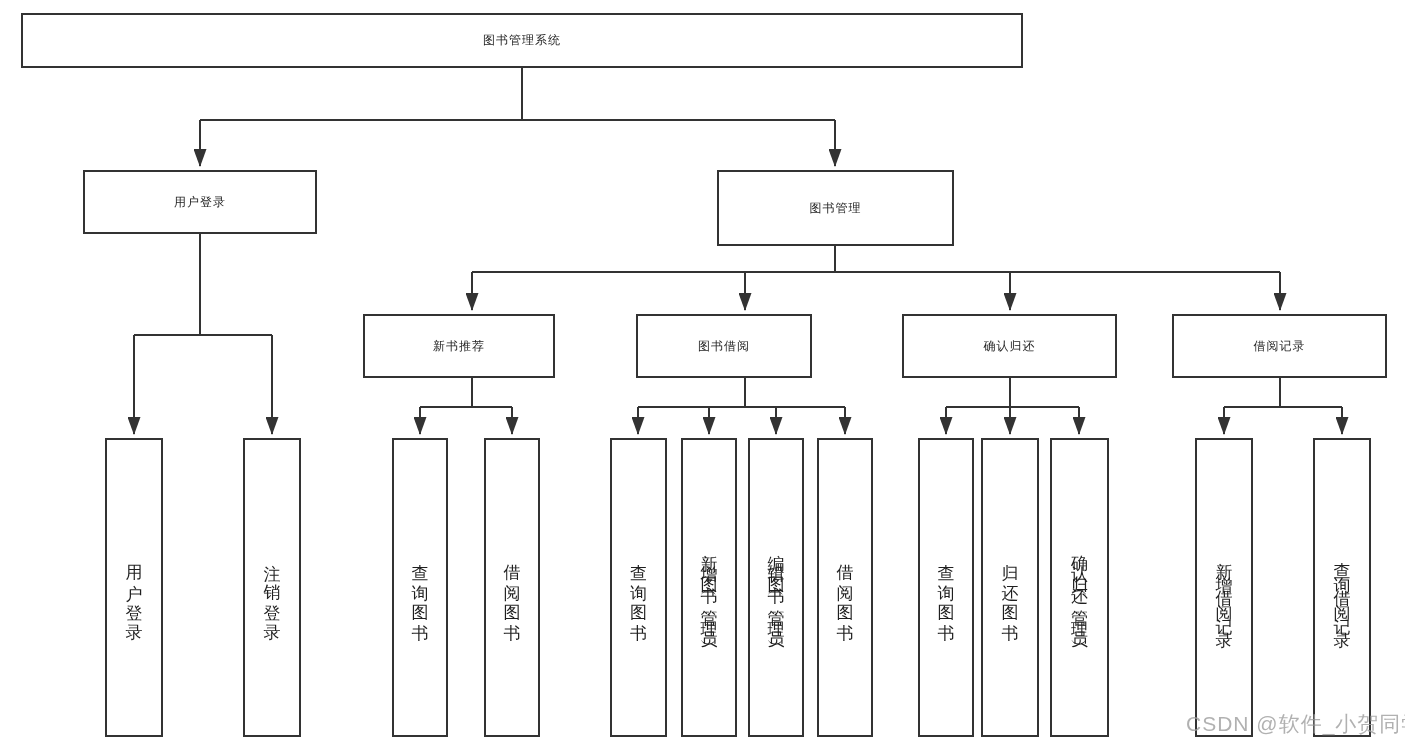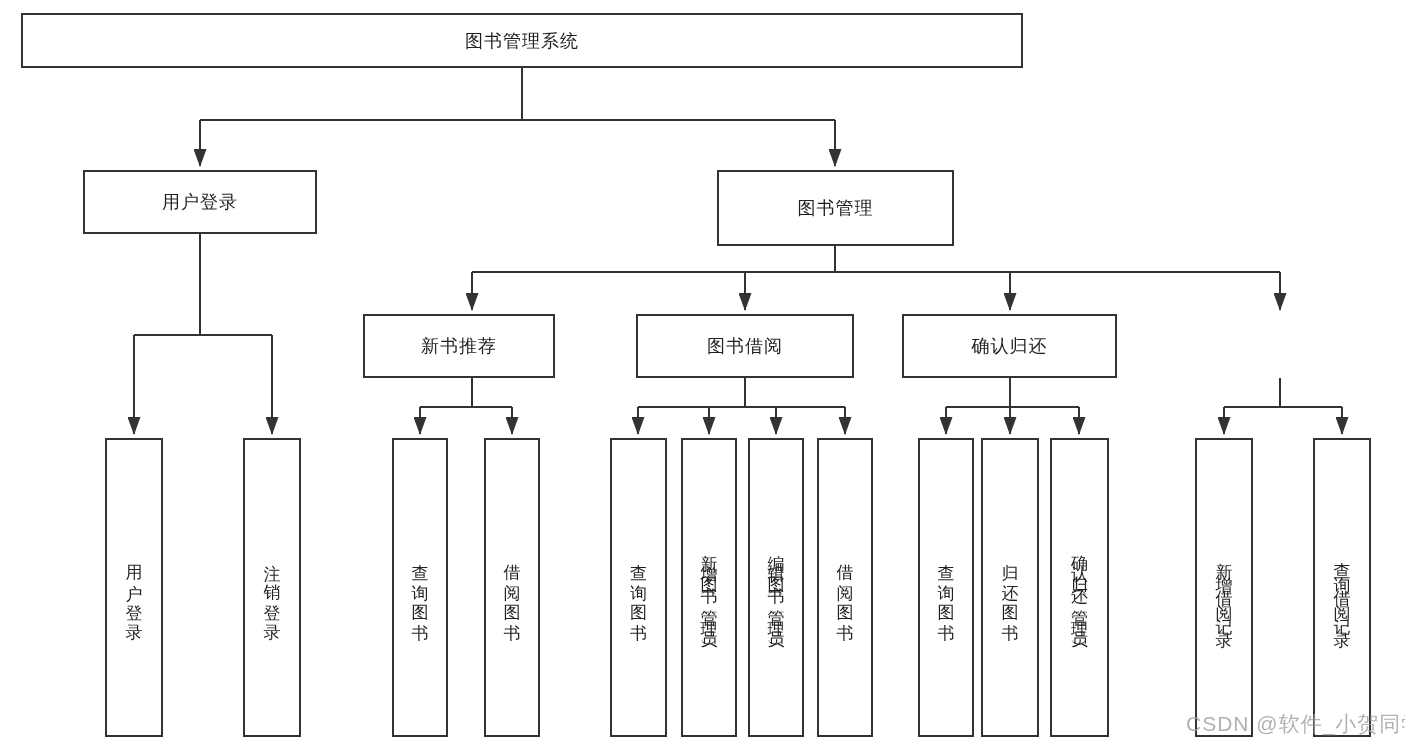--- a/index.html
+++ b/index.html
@@ -15,21 +15,21 @@
     position:absolute;
     box-sizing:border-box;
     background:#ffffff;
     border:2px solid #333333;
     color:#1f1f1f;
     display:flex;
     align-items:center;
     justify-content:center;
     z-index:2;
   }
-  .h-node{font-size:18px;letter-spacing:1px;}
+  .h-node{font-size:12px;letter-spacing:1px;}
   .v-node{
     writing-mode:vertical-rl;
     text-orientation:mixed;
     font-size:17px;
     letter-spacing:14px;
     line-height:1;
     padding-top:6px;
   }
   .v-short{letter-spacing:20px;}
   .v-tight{letter-spacing:11px;}
@@ -98,22 +98,23 @@
       <path d="M1342,407 V434" marker-end="url(#arrow)"></path>
     </g>
   </svg>
 
   <div class="node h-node" style="left:21px;top:13px;width:1002px;height:55px;">图书管理系统</div>
 
   <div class="node h-node" style="left:83px;top:170px;width:234px;height:64px;">用户登录</div>
   <div class="node h-node" style="left:717px;top:170px;width:237px;height:76px;">图书管理</div>
 
   <div class="node h-node" style="left:363px;top:314px;width:192px;height:64px;">新书推荐</div>
-  <div class="node h-node" style="left:636px;top:314px;width:218px;height:64px;">图书借阅</div>
+  <div class="node h-node" style="left:636px;top:314px;width:176px;height:64px;">图书借阅</div>
   <div class="node h-node" style="left:902px;top:314px;width:215px;height:64px;">确认归还</div>
+  <div class="node h-node" style="left:1172px;top:314px;width:215px;height:64px;">借阅记录</div>
 
   <div class="node v-node v-short" style="left:105px;top:438px;width:58px;height:299px;">用户登录</div>
   <div class="node v-node v-short" style="left:243px;top:438px;width:58px;height:299px;">注销登录</div>
 
   <div class="node v-node v-short" style="left:392px;top:438px;width:56px;height:299px;">查询图书</div>
   <div class="node v-node v-short" style="left:484px;top:438px;width:56px;height:299px;">借阅图书</div>
 
   <div class="node v-node v-short" style="left:610px;top:438px;width:57px;height:299px;">查询图书</div>
   <div class="node v-node v-tight" style="left:681px;top:438px;width:56px;height:299px;">新增图书（管理员）</div>
   <div class="node v-node v-tight" style="left:748px;top:438px;width:56px;height:299px;">编辑图书（管理员）</div>

